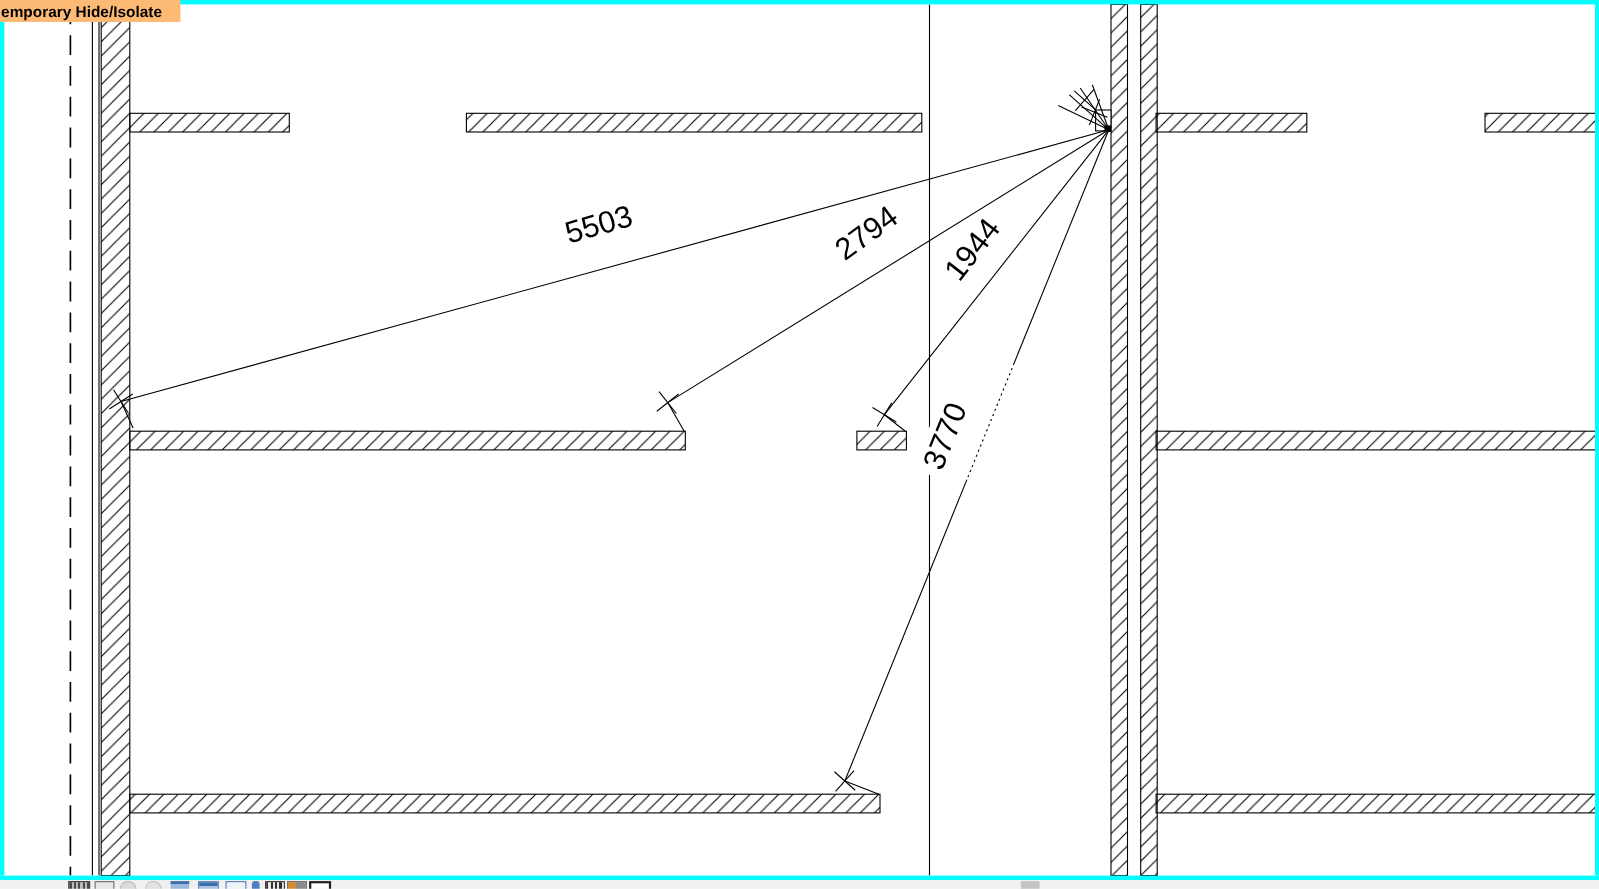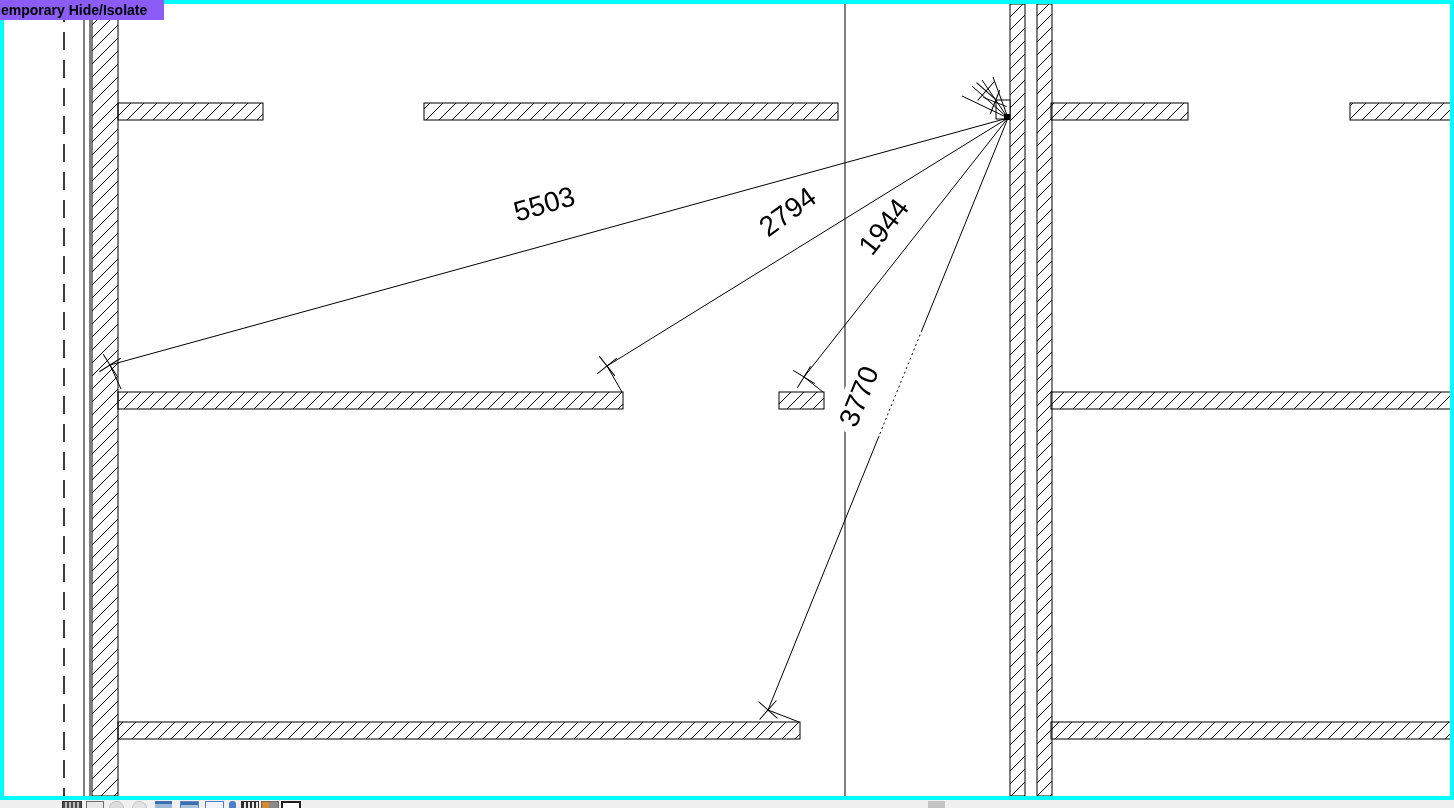--- a/index.html
+++ b/index.html
@@ -4,21 +4,21 @@
 <style>
   html,body{margin:0;padding:0}
   body{width:1454px;height:808px;position:relative;background:#fff;overflow:hidden;
        font-family:"Liberation Sans",sans-serif}
   #drawing{position:absolute;left:0;top:0}
   .border{position:absolute;background:#00ffff}
   .b-top{left:0;top:0;width:1454px;height:4px}
   .b-left{left:0;top:0;width:4px;height:796px}
   .b-right{left:1450px;top:0;width:4px;height:796px}
   .b-bottom{left:0;top:796px;width:1454px;height:4px}
-  .banner{position:absolute;left:0;top:0;width:163px;height:20px;background:#8b5cf6;
+  .banner{position:absolute;left:0;top:0;width:163px;height:20px;background:#fdba74;
           color:#000;font-size:14px;font-weight:bold;line-height:20px;padding-left:1px;
           white-space:nowrap;overflow:hidden}
   .vcbar{position:absolute;left:0;top:800px;width:1454px;height:8px;background:#f0f0f0;overflow:hidden}
   .vcbar span{position:absolute;top:1px;height:14px;display:block}
   .thumb{position:absolute;left:928px;top:0;width:17px;height:6px;background:#c4c4c4}
   .i-scale{left:62px;width:18px;background:repeating-linear-gradient(90deg,#4a4a4a 0 2px,#bbb 2px 4px);border:1px solid #333}
   .i-detail{left:86px;width:16px;background:#e8e8e8;border:1px solid #6e6e6e}
   .i-vstyle{left:109px;width:13px;background:#dcdcdc;border:1px solid #c0c0c0;border-radius:7px}
   .i-sun{left:132px;width:13px;background:#e2e2e2;border:1px solid #c6c6c6;border-radius:7px}
   .i-shadow{left:155px;width:17px;background:linear-gradient(180deg,#3c6fb0 0 3px,#9db8d8 3px)}

